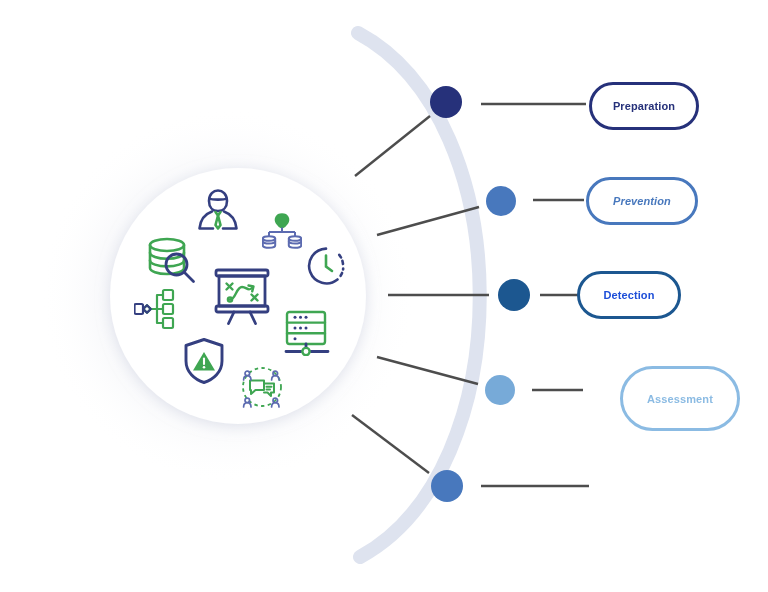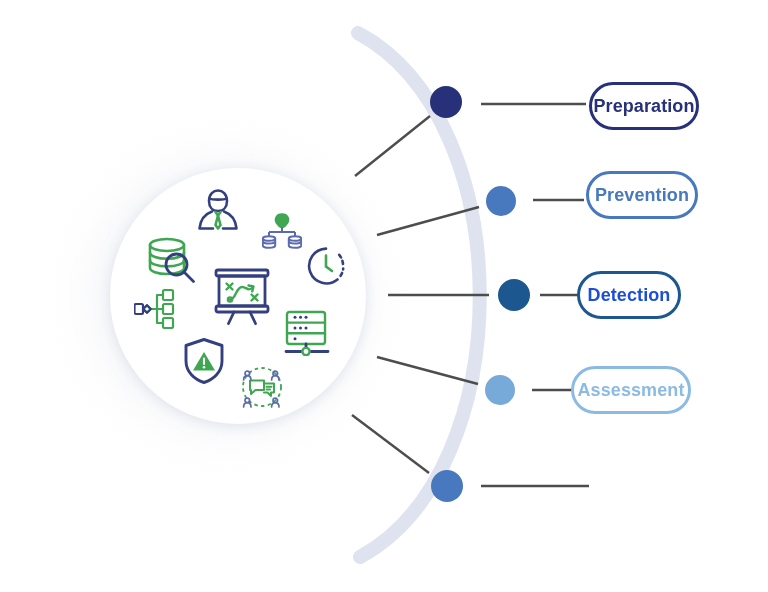--- a/index.html
+++ b/index.html
@@ -29,21 +29,21 @@
     position: absolute;
     box-sizing: border-box;
     background: #ffffff;
     border-style: solid;
     border-width: 3px;
     border-radius: 999px;
     display: flex;
     align-items: center;
     justify-content: center;
     font-weight: bold;
-    font-size: 18px;
+    font-size: 11px;
     letter-spacing: 0.1px;
     white-space: nowrap;
     user-select: none;
   }
   .icon-wrap {
     position: absolute;
   }
   .icon-wrap svg { display: block; }
 </style>
 </head>
@@ -236,23 +236,23 @@
     <circle cx="446" cy="102" r="16" fill="#26317a"></circle>
     <circle cx="501" cy="201" r="15" fill="#4878bd"></circle>
     <circle cx="514" cy="295" r="16" fill="#1c5790"></circle>
     <circle cx="500" cy="390" r="15" fill="#77aad8"></circle>
     <circle cx="447" cy="486" r="16" fill="#4878bd"></circle>
   </svg>
 
   <div class="pill" style="left:589px;top:82px;width:110px;height:48px;border-color:#26317a;color:#26317a;">
     <span>Preparation</span>
   </div>
-  <div class="pill" style="left:586px;top:171px;width:112px;height:48px;border-color:#4878bd;color:#4878bd;">
+  <div class="pill" style="left:586px;top:177px;width:112px;height:48px;border-color:#4878bd;color:#4878bd;font-style:italic;">
     <span>Prevention</span>
   </div>
   <div class="pill" style="left:577px;top:271px;width:104px;height:48px;border-color:#1c5790;color:#1d4ed8;">
     <span>Detection</span>
   </div>
-  <div class="pill" style="left:571px;top:366px;width:120px;height:48px;border-color:#8bbbe3;color:#8bbbe3;">
+  <div class="pill" style="left:620px;top:366px;width:120px;height:65px;border-color:#8bbbe3;color:#8bbbe3;">
     <span>Assessment</span>
   </div>
 
 </div>
 
 </body></html>

